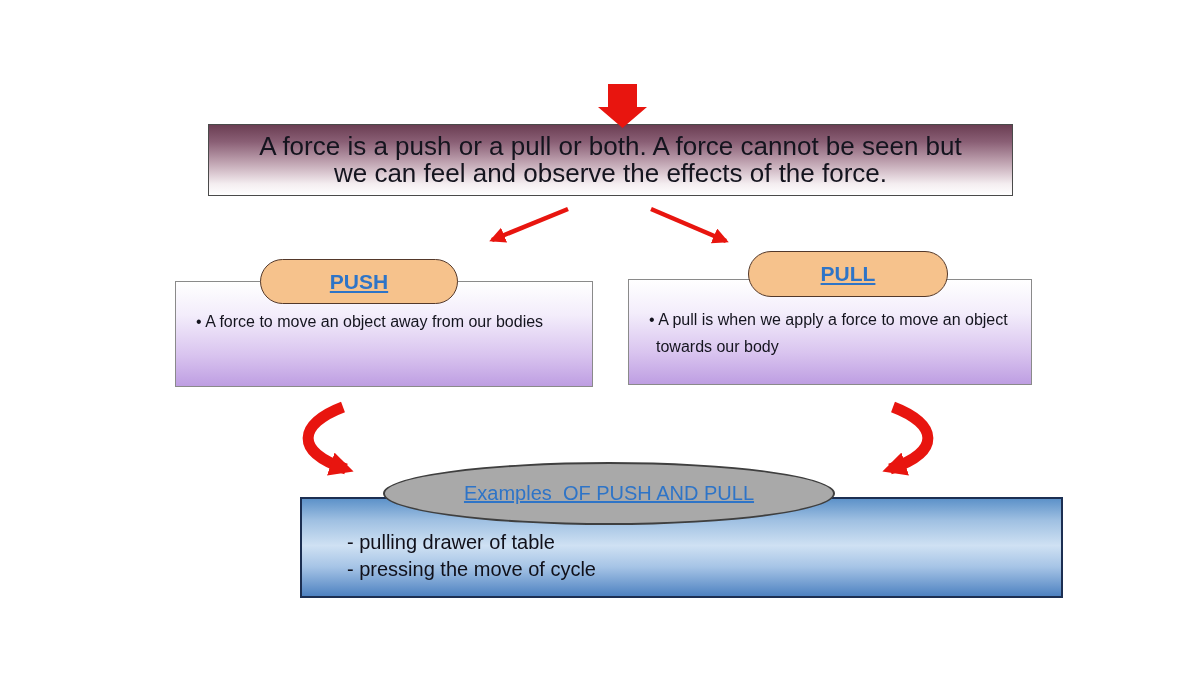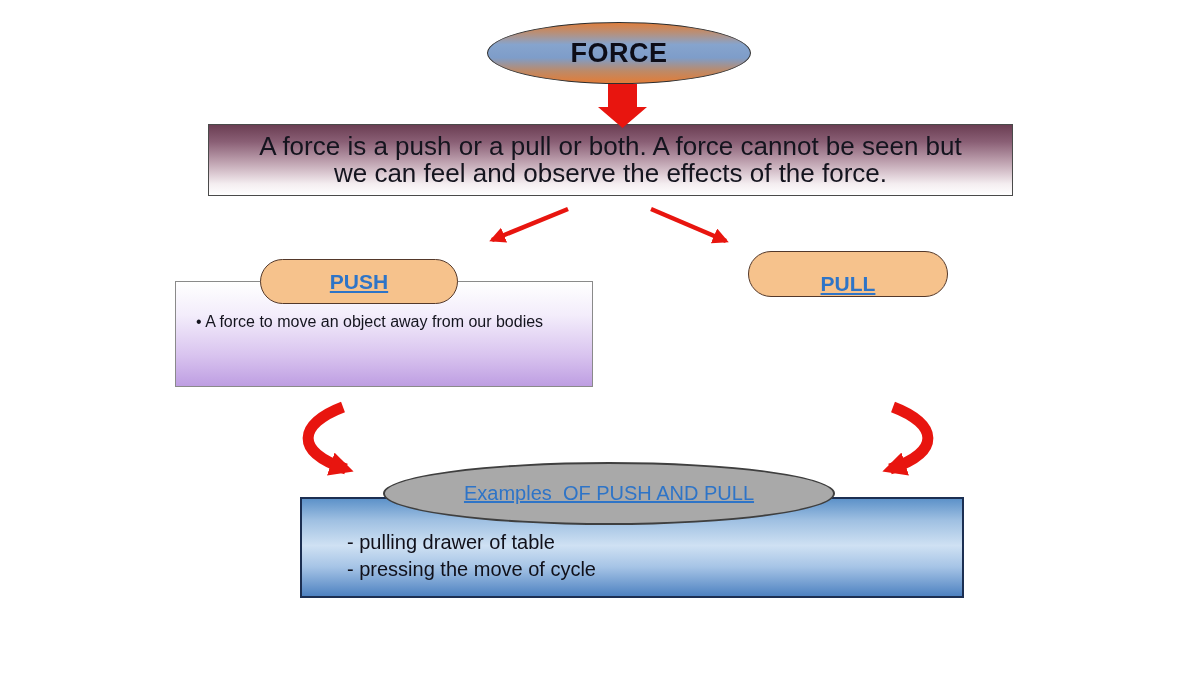--- a/index.html
+++ b/index.html
@@ -29,65 +29,65 @@
     box-sizing:border-box;border:1.5px solid #8a8a8a;
     background:linear-gradient(180deg,#ffffff 0%,#f3edfb 32%,#d9c4ef 70%,#be9ee2 100%);
   }
   .panel-push{left:175px;top:281px;width:418px;height:106px;}
   .panel-pull{left:628px;top:279px;width:404px;height:106px;}
   .pill{
     box-sizing:border-box;border:1.6px solid #53382a;border-radius:24px;
     background:#f6c28c;display:flex;align-items:center;justify-content:center;z-index:2;
   }
   .pill-push{left:260px;top:259px;width:198px;height:45px;}
-  .pill-pull{left:748px;top:251px;width:200px;height:46px;align-items:flex-end;}
+  .pill-pull{left:748px;top:251px;width:200px;height:46px;}
   .link-text{
     color:#2e74c7;text-decoration:underline;font-size:21px;font-weight:bold;
     white-space:pre;cursor:pointer;
   }
   .bullet-text{
     margin:0;padding:26px 14px 0 27px;text-indent:-7px;
     font-size:16px;line-height:27px;color:#14141e;
   }
   
   .examples-box{
-    left:300px;top:497px;width:664px;height:101px;box-sizing:border-box;z-index:1;
+    left:300px;top:497px;width:763px;height:101px;box-sizing:border-box;z-index:1;
     border:2px solid #1c2f52;
     background:linear-gradient(180deg,#5d92c9 0%,#9fc0e2 22%,#cfe1f3 48%,#a6c4e6 70%,#4e82c1 100%);
   }
   .examples-ellipse{
     left:383px;top:462px;width:452px;height:63px;border-radius:50%;z-index:3;
     box-sizing:border-box;border:2px solid #3f3f3f;background:#a9a9a9;
     display:flex;align-items:center;justify-content:center;
   }
   .examples-ellipse .link-text{font-weight:normal;font-size:20px;}
   .examples-list{padding:30px 0 0 45px;font-size:20px;line-height:27px;color:#10101a;}
   
   #arrow-layer{left:0;top:0;width:1200px;height:675px;z-index:5;pointer-events:none;}
 </style>
 </head>
 <body>
 
 <div id="stage">
 
-  <div class="abs force-ellipse">
-    <span class="force-label">FORCE</span>
-  </div>
 
   <div class="abs definition-box">
     <div class="definition-text">A force is a push or a pull or both. A force cannot be seen but we can feel and observe the effects of the force.</div>
   </div>
 
   <div class="abs panel panel-push">
     <p class="bullet-text">• A force to move an object away from our bodies</p>
   </div>
   <div class="abs pill pill-push">
     <span class="link-text">PUSH</span>
   </div>
 
+  <div class="abs panel panel-pull">
+    <p class="bullet-text">• A pull is when we apply a force to move an object towards our body</p>
+  </div>
   <div class="abs pill pill-pull">
     <span class="link-text">PULL</span>
   </div>
 
   <div class="abs examples-box">
     <div class="examples-list">
       <div>- pulling drawer of table</div>
       <div>- pressing the move of cycle</div>
     </div>
   </div>

